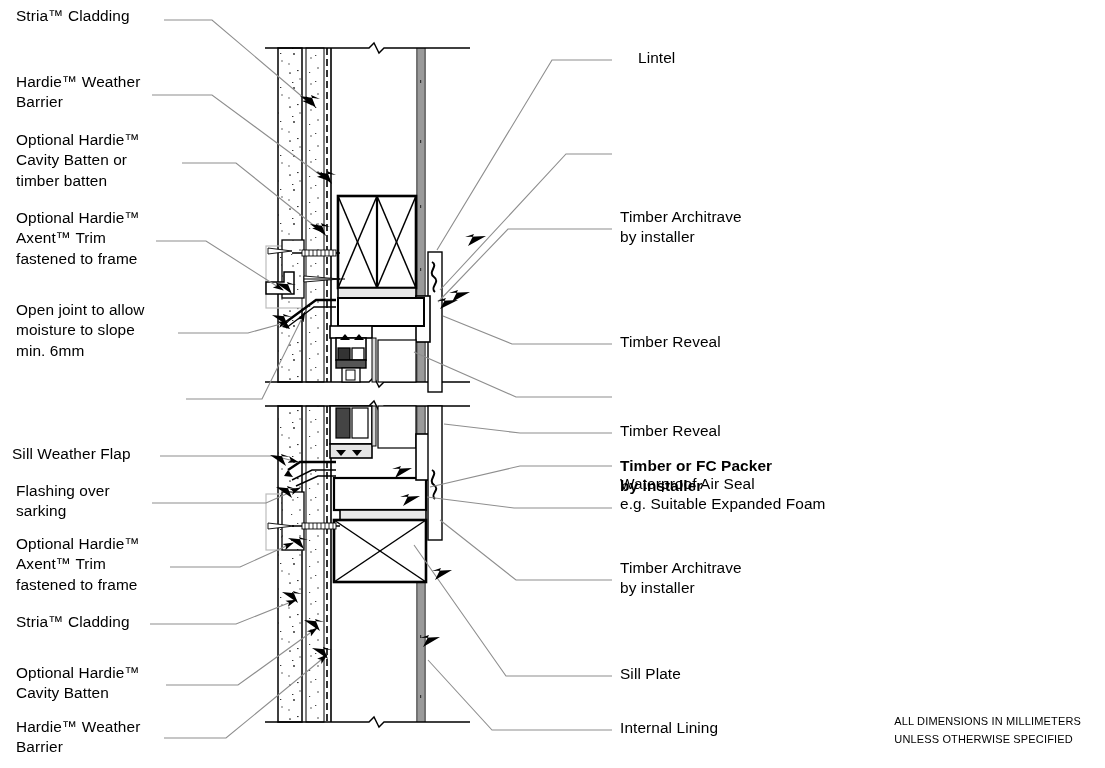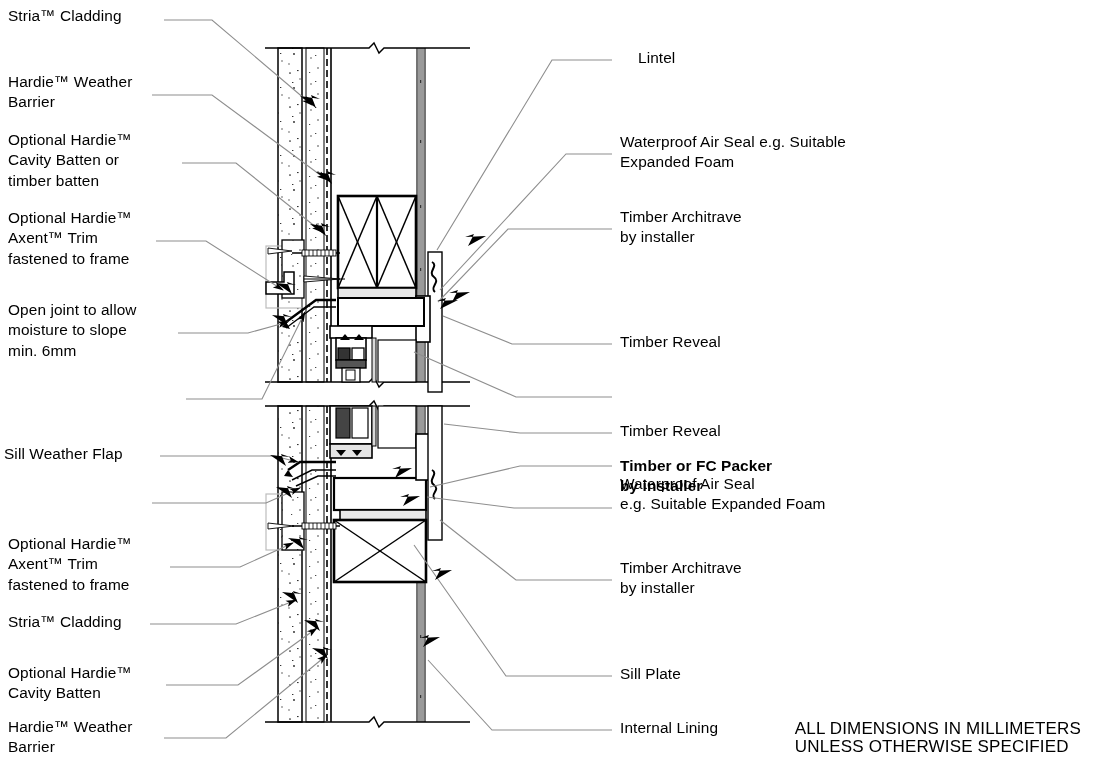--- a/index.html
+++ b/index.html
@@ -29,29 +29,30 @@
   .callout {
     position: absolute;
     font-size: 15.4px;
     line-height: 20.4px;
     color: #000;
     white-space: pre-line;
     letter-spacing: 0.1px;
   }
   .callout.left {
     text-align: left;
+    margin-left: 8px;
   }
   .callout.right {
     text-align: left;
   }
   #note {
     position: absolute;
     right: 24px;
-    bottom: 12px;
-    font-size: 17px;
+    bottom: 20px;
+    font-size: 11px;
     line-height: 18.2px;
     letter-spacing: 0.15px;
     text-align: left;
     white-space: pre-line;
   }
 </style>
 </head>
 <body>
 
 <div id="sheet">
@@ -316,32 +317,32 @@
   <div class="callout left" style="left:8px;  top:130px;">Optional Hardie™
 Cavity Batten or
 timber batten</div>
   <div class="callout left" style="left:8px;  top:208px;">Optional Hardie™
 Axent™ Trim
 fastened to frame</div>
   <div class="callout left" style="left:8px;  top:300px;">Open joint to allow
 moisture to slope
 min. 6mm</div>
   <div class="callout left" style="left:4px;  top:444px;">Sill Weather Flap</div>
+  <div class="callout left" style="left:8px;  top:481px;">Flashing over
+sarking</div>
   <div class="callout left" style="left:8px;  top:534px;">Optional Hardie™
 Axent™ Trim
 fastened to frame</div>
   <div class="callout left" style="left:8px;  top:612px;">Stria™ Cladding</div>
   <div class="callout left" style="left:8px;  top:663px;">Optional Hardie™
 Cavity Batten</div>
   <div class="callout left" style="left:8px;  top:717px;">Hardie™ Weather
 Barrier</div>
 
   <div class="callout right" style="left:638px; top:48px;">Lintel</div>
-  <div class="callout right" style="left:620px; top:132px;">Waterproof Air Seal e.g. Suitable
-Expanded Foam</div>
   <div class="callout right" style="left:620px; top:207px;">Timber Architrave
 by installer</div>
   <div class="callout right" style="left:620px; top:332px;">Timber Reveal</div>
   <div class="callout right" style="left:620px; top:421px;">Timber Reveal</div>
   <div class="callout right" style="left:620px; top:456px;font-weight:bold;">Timber or FC Packer
 by installer</div>
   <div class="callout right" style="left:620px; top:474px;">Waterproof Air Seal
 e.g. Suitable Expanded Foam</div>
   <div class="callout right" style="left:620px; top:558px;">Timber Architrave
 by installer</div>

